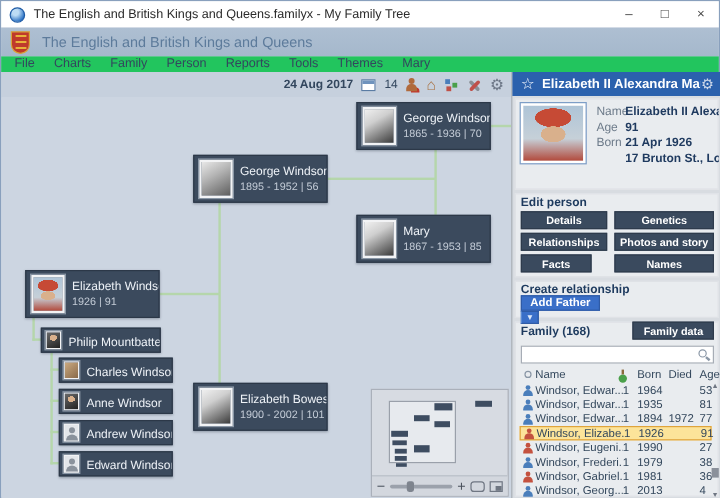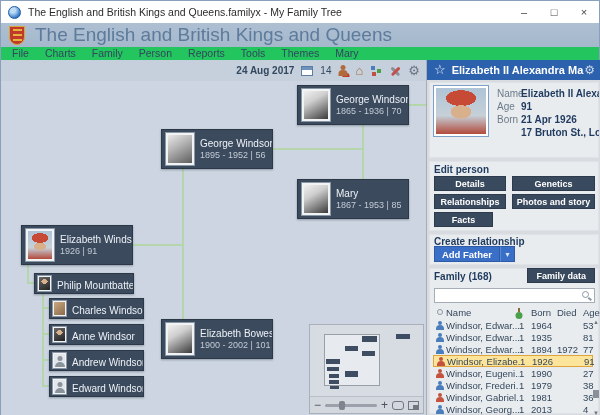--- a/index.html
+++ b/index.html
@@ -9,21 +9,21 @@
   
   .titlebar { position:absolute; left:0; top:0; width:100%; height:22px; background:#ffffff; display:flex; align-items:center; }
   .appico { width:13px; height:13px; border-radius:50%; margin:0 7px 0 7px; background:radial-gradient(circle at 35% 30%, #bcdcf5 0 25%, #2f74c4 75%); border:1px solid #1d5aa5; }
   .tb-title { font-size:10.5px; color:#2b2b2b; flex:1; white-space:nowrap; overflow:hidden; }
   .winbtn { width:30px; height:22px; display:flex; align-items:center; justify-content:center; font-size:11px; color:#444; cursor:default; }
 
   
   .appheader { position:absolute; left:0; top:22px; width:100%; height:24px; background:linear-gradient(#aebfd2,#a5b8cc); display:flex; align-items:center; }
   .shield { width:16px; height:19px; margin:0 10px 0 8px; background:#bf3a2b; border:1px solid #d9a43a; border-radius:0 0 8px 8px; }
   .shield i { display:block; margin:2px auto 0; width:9px; height:13px; background:repeating-linear-gradient(180deg,#e8b33a 0 2px, transparent 2px 5px); }
-  .ah-title { font-size:19px; color:#5d7b9b;text-align:center; }
+  .ah-title { font-size:12px; color:#5d7b9b;text-align:center; }
 
   
   .menubar { position:absolute; left:0; top:46px; width:100%; height:13px; background:#22c55e; display:flex; align-items:center; padding-left:3px; }
   .menu-item { font-size:10.5px; color:#33475e; padding:0 8px; line-height:13px; }
 
   
   .toolbar { position:absolute; left:0; top:59px; width:425px; height:21px; background:#c6d0dd; display:flex; align-items:center; justify-content:flex-end; gap:7px; padding-right:6px; }
   .tb-date { font-size:10px; color:#33475e;font-weight:bold; }
   .tb-count { font-size:10px; color:#33475e; }
   .ico-cal { width:12px; height:10px; border:1px solid #5b7ca3; background:#fff; position:relative; }
@@ -87,21 +87,21 @@
   .photo-panel { position:absolute; left:7px; top:26px; width:54px; height:50px; border:2px solid #fff; outline:1px solid #7d9ec7;
                  background:radial-gradient(ellipse 17px 11px at 50% 52%, #d9b08c 0 60%, transparent 61%),
                             radial-gradient(ellipse 25px 13px at 50% 22%, #c64a35 0 60%, transparent 61%),
                             linear-gradient(180deg,#aec4d7 0%,#c6d0d8 60%,#b24a3c 100%); }
   .fld-label { position:absolute; left:70px; font-size:10px; color:#6d7b8a; }
   .fld-value { position:absolute; left:94px; font-size:10px; font-weight:bold; color:#1f3a5f; white-space:nowrap; overflow:hidden; max-width:78px; }
   .sec-title { position:absolute; left:7px; font-size:10px; font-weight:bold; color:#1d3a5e; }
 
   .ebtn { position:absolute; height:15px; background:#3a4a5e; border:1px solid #2e3b4c; color:#fff; font-size:9px; font-weight:bold;
           display:flex; align-items:center; justify-content:center; cursor:pointer; }
-  .addbtn { position:absolute; left:7px; top:186px; height:16px; display:flex; cursor:pointer; }
+  .addbtn { position:absolute; left:7px; top:186px; height:16px; display:flex; cursor:pointer;flex-direction:column; }
   .addbtn .main { width:66px; background:#3a6fc8; border:1px solid #2f5ba6; color:#fff; font-size:9.5px; font-weight:bold; display:flex; align-items:center; justify-content:center; }
   .addbtn .chev { width:15px; background:#3a6fc8; border:1px solid #2f5ba6; border-left:1px solid #5a8ad4; color:#dce8fa; font-size:8px; display:flex; align-items:center; justify-content:center; }
 
   .fdata-btn { position:absolute; right:6px; top:208px; height:15px; padding:0 8px; background:#3a4a5e; border:1px solid #2e3b4c; color:#fff; font-size:9px; font-weight:bold; display:flex; align-items:center; cursor:pointer; }
   .searchbox { position:absolute; left:7px; top:228px; width:161px; height:15px; background:#fff; border:1px solid #a7adb6; font-size:10px; padding:0 16px 0 4px; }
   .mag { position:absolute; right:12px; top:231px; width:7px; height:7px; border:1.5px solid #8a97a6; border-radius:50%; }
   .mag::after { content:""; position:absolute; left:5px; top:6px; width:4px; height:1.5px; background:#8a97a6; transform:rotate(40deg); }
 
   .frow { position:absolute; left:6px; width:160px; height:12px; display:flex; align-items:center; font-size:9.5px; color:#33475c; cursor:pointer; }
   .frow.hdr { cursor:default; color:#33475c; }
@@ -285,20 +285,21 @@
     <span class="fld-label" style="top:54px">Born</span>
     <span class="fld-value" style="top:54px">21 Apr 1926</span>
     <span class="fld-value" style="top:67px">17 Bruton St., London</span>
 
     <span class="sec-title" style="top:104px">Edit person</span>
     <span class="ebtn" style="left:7px;top:116px;width:72px">Details</span>
     <span class="ebtn" style="left:85px;top:116px;width:83px">Genetics</span>
     <span class="ebtn" style="left:7px;top:134px;width:72px">Relationships</span>
     <span class="ebtn" style="left:85px;top:134px;width:83px">Photos and story</span>
     <span class="ebtn" style="left:7px;top:152px;width:59px">Facts</span>
+    <span class="ebtn" style="left:85px;top:152px;width:83px">Names</span>
 
     <span class="sec-title" style="top:176px">Create relationship</span>
     <span class="addbtn">
       <span class="main">Add Father</span>
       <span class="chev">▾</span>
     </span>
 
     <span class="sec-title" style="top:211px">Family (168)</span>
     <span class="fdata-btn">Family data</span>
     <input class="searchbox" type="text" style="">

